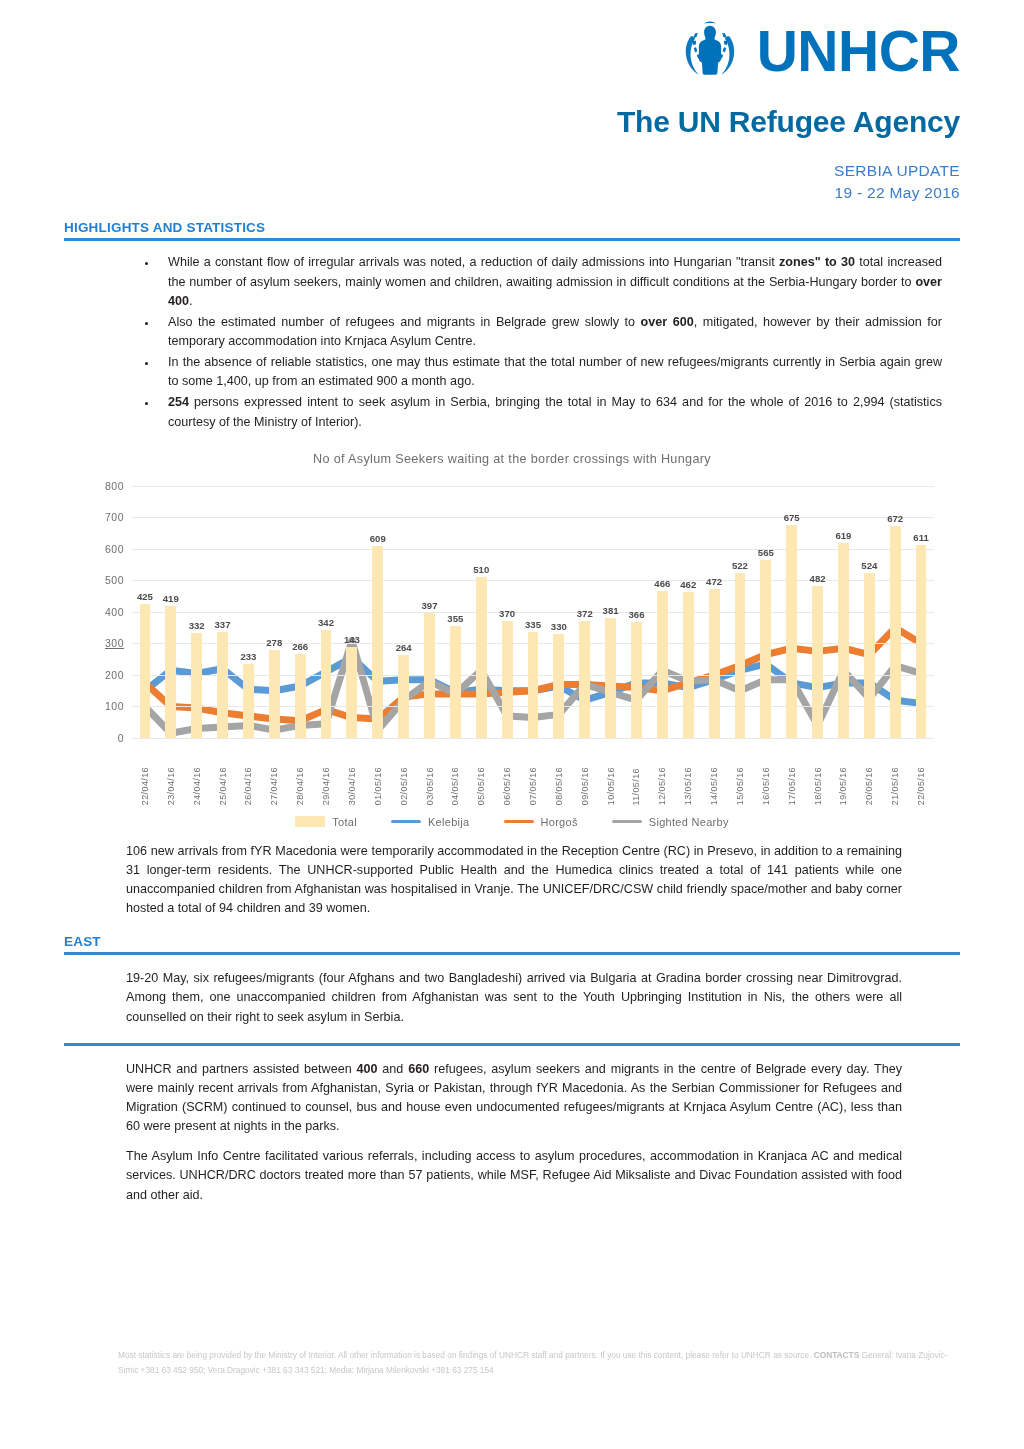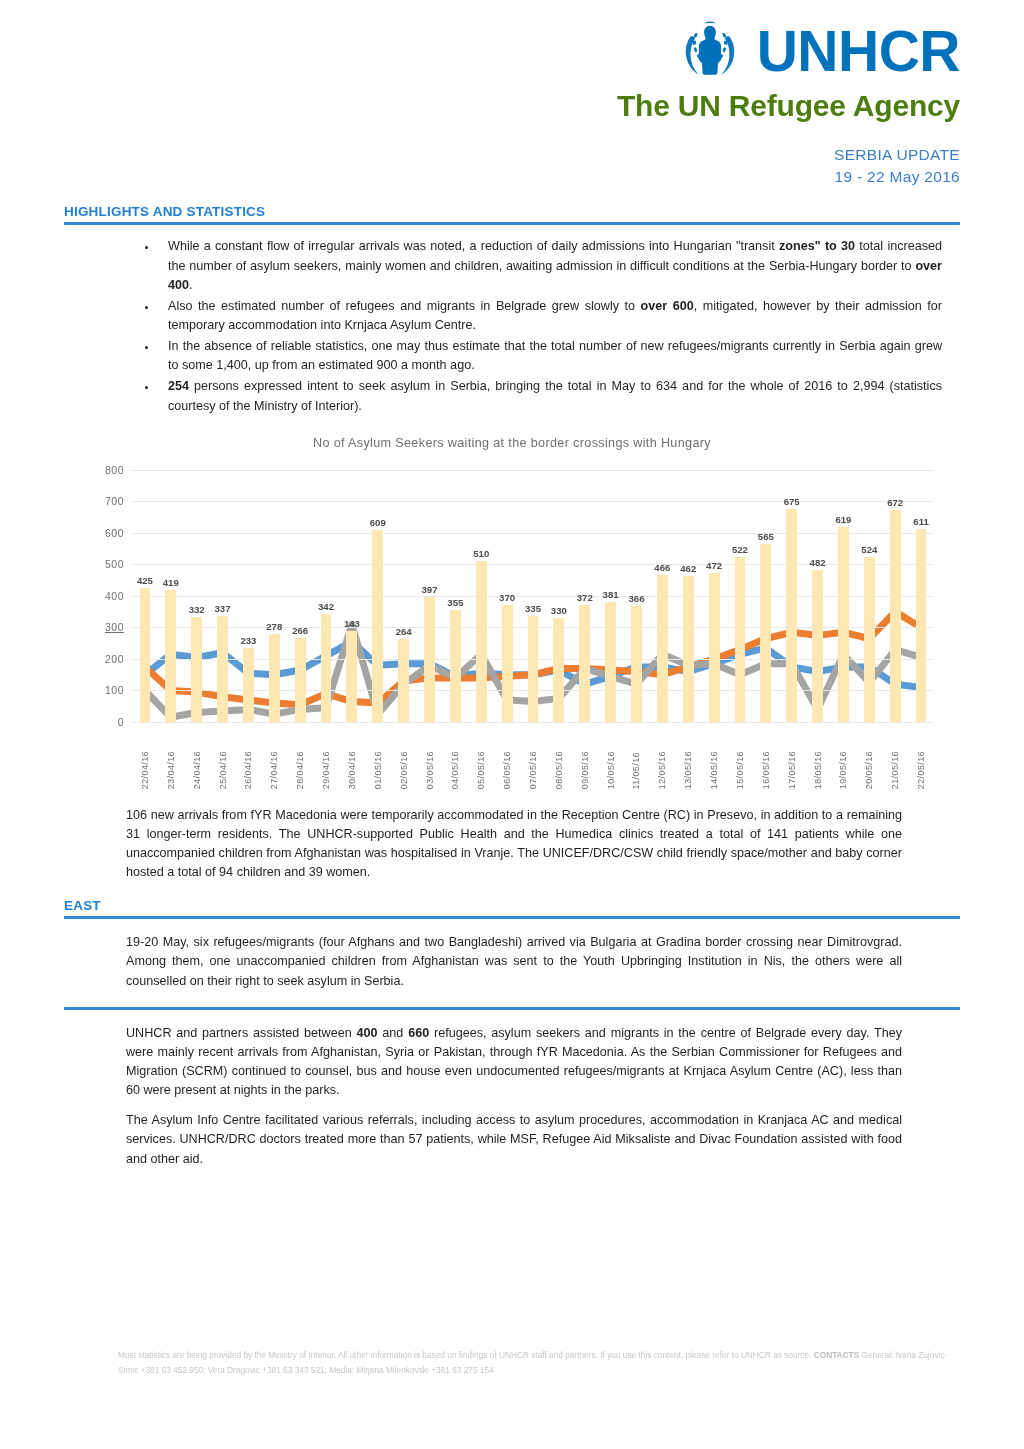--- a/index.html
+++ b/index.html
@@ -14,21 +14,21 @@
   }
   .page { width:1024px; height:1449px; position:relative; padding:0 64px; }
 
   
   .header { display:flex; justify-content:flex-end; padding-top:14px; }
   .logo-block { text-align:right; }
   .logo-row { display:flex; align-items:center; justify-content:flex-end; gap:10px; }
   .logo-mark { width:74px; height:74px; }
   .logo-word { font-size:57px; font-weight:bold; color:#0072bc; letter-spacing:-0.5px;
                line-height:0.95; font-family:"Liberation Sans", sans-serif; }
-  .logo-tag { font-size:30px; font-weight:bold; color:#4d7c0f; margin-top:2px;
+  .logo-tag { font-size:30px; font-weight:bold; color:#0369a1; margin-top:18px;
               letter-spacing:-0.2px; line-height:1.05; text-align:right; }
   .doc-meta { margin-top:22px; text-align:right; color:#3a7dc9; font-size:15.5px;
               line-height:1.45; letter-spacing:0.3px; }
 
   
   .section-head { margin-top:16px; }
   .section-title { color:#1f7fd4; font-weight:bold; font-size:13.5px; letter-spacing:0.2px;
                    padding-bottom:3px; }
   .section-rule { height:3px; background:#2e8ad6; width:100%; }
 
@@ -233,20 +233,38 @@
           <div class="xlabel" style="left: 75.8065%; transform: rotate(180deg) translateX(50%);">15/05/16</div>
           <div class="xlabel" style="left: 79.0323%; transform: rotate(180deg) translateX(50%);">16/05/16</div>
           <div class="xlabel" style="left: 82.2581%; transform: rotate(180deg) translateX(50%);">17/05/16</div>
           <div class="xlabel" style="left: 85.4839%; transform: rotate(180deg) translateX(50%);">18/05/16</div>
           <div class="xlabel" style="left: 88.7097%; transform: rotate(180deg) translateX(50%);">19/05/16</div>
           <div class="xlabel" style="left: 91.9355%; transform: rotate(180deg) translateX(50%);">20/05/16</div>
           <div class="xlabel" style="left: 95.1613%; transform: rotate(180deg) translateX(50%);">21/05/16</div>
           <div class="xlabel" style="left: 98.3871%; transform: rotate(180deg) translateX(50%);">22/05/16</div>
         </div>
     </div>
+    <div class="legend" id="legend">
+        <div class="legend-item">
+          <span class="swatch-bar" style="background: rgb(253, 232, 180);"></span>
+          <span>Total</span>
+        </div>
+        <div class="legend-item">
+          <span class="swatch-line" style="background: rgb(91, 155, 213);"></span>
+          <span>Kelebija</span>
+        </div>
+        <div class="legend-item">
+          <span class="swatch-line" style="background: rgb(237, 125, 49);"></span>
+          <span>Horgoš</span>
+        </div>
+        <div class="legend-item">
+          <span class="swatch-line" style="background: rgb(165, 165, 165);"></span>
+          <span>Sighted Nearby</span>
+        </div>
+      </div>
   </div>
 
   <div class="body-text" id="south-body">
       <p><span>106 new arrivals from fYR Macedonia were temporarily accommodated in the Reception Centre (RC) in Presevo, in addition to a remaining 31 longer-term residents. The UNHCR-supported Public Health and the Humedica clinics treated a total of 141 patients while one unaccompanied children from Afghanistan was hospitalised in Vranje. The UNICEF/DRC/CSW child friendly space/mother and baby corner hosted a total of 94 children and 39 women.</span></p>
     </div>
 
   <div class="section-head">
     <div class="section-title">EAST</div>
     <div class="section-rule"></div>
   </div>

